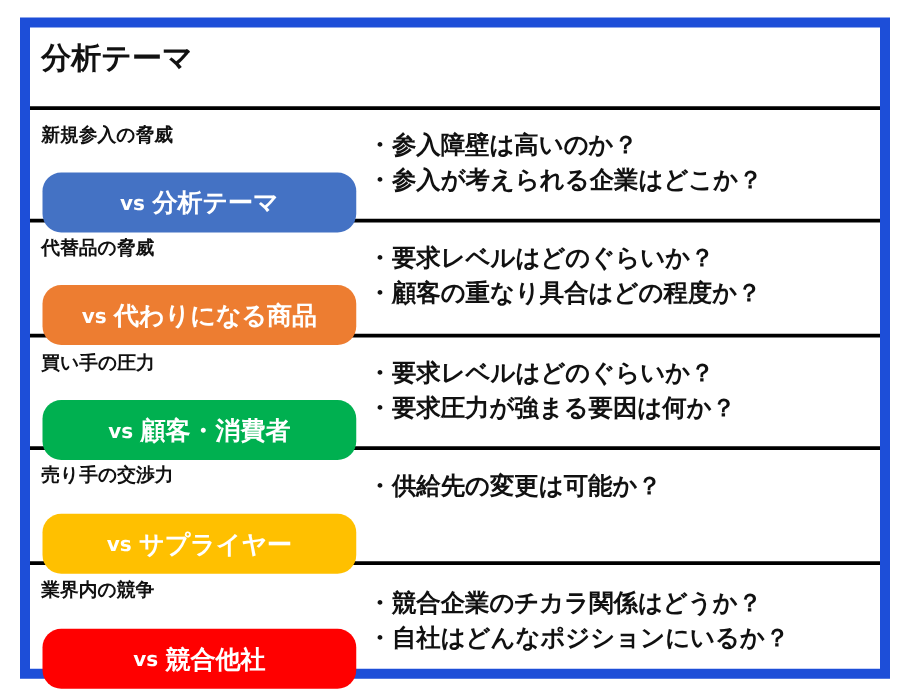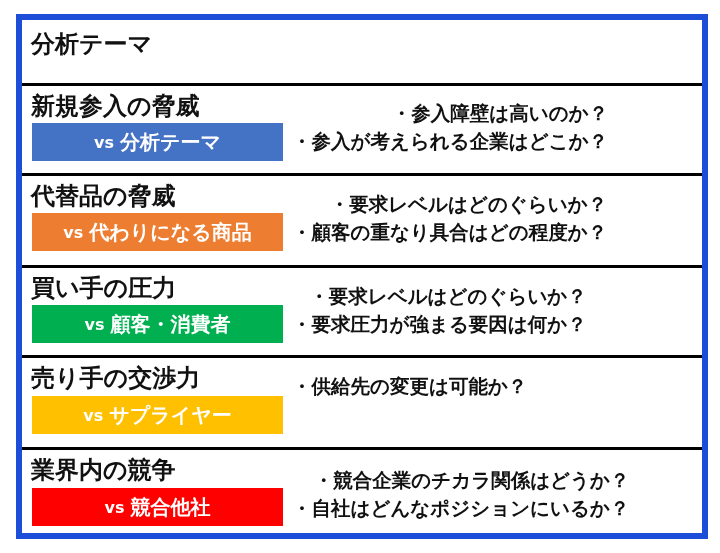--- a/index.html
+++ b/index.html
@@ -14,21 +14,21 @@
       overflow: hidden;
       font-family: "DejaVu Sans", "Liberation Sans", sans-serif;
       color: #111111;
     }
     .frame {
       position: absolute;
       left: 16px;
       top: 14px;
       width: 680px;
       height: 513px;
-      border: 6px solid #1d4ed8;
+      border: 8px solid #1d4ed8;
       background: #ffffff;
     }
     .header-row {
       position: absolute;
       left: 0;
       top: 0;
       width: 680px;
       height: 63px;
       border-bottom: 3px solid #000000;
     }
@@ -48,55 +48,55 @@
       width: 680px;
       box-sizing: border-box;
     }
     .force-row.has-border {
       border-bottom: 3px solid #000000;
     }
     .force-title {
       position: absolute;
       left: 9px;
       top: 6px;
-      font-size: 24px;
+      font-size: 15px;
       line-height: 28px;
       font-weight: bold;
       white-space: nowrap;
     }
     .force-badge {
       position: absolute;
       left: 10px;
       width: 251px;
-      height: 38px;
-      border-radius: 0;
+      height: 48px;
+      border-radius: 15px;
       color: #ffffff;
       display: flex;
       align-items: center;
       justify-content: center;
       font-size: 20px;
       font-weight: bold;
       white-space: nowrap;
+      margin-top: 13px;
     }
     .badge-vs {
       font-size: 16px;
       font-weight: bold;
       margin-right: 6px;
     }
     .force-questions {
       position: absolute;
       left: 270px;
       font-size: 19.5px;
       line-height: 28px;
       font-weight: bold;
       white-space: nowrap;
     }
     .question {
       display: block;
-      text-align: right;
     }
   </style>
 </head>
 <body>
 
 <div class="frame">
 
   <div class="header-row">
     <div class="header-title">分析テーマ</div>
   </div>

